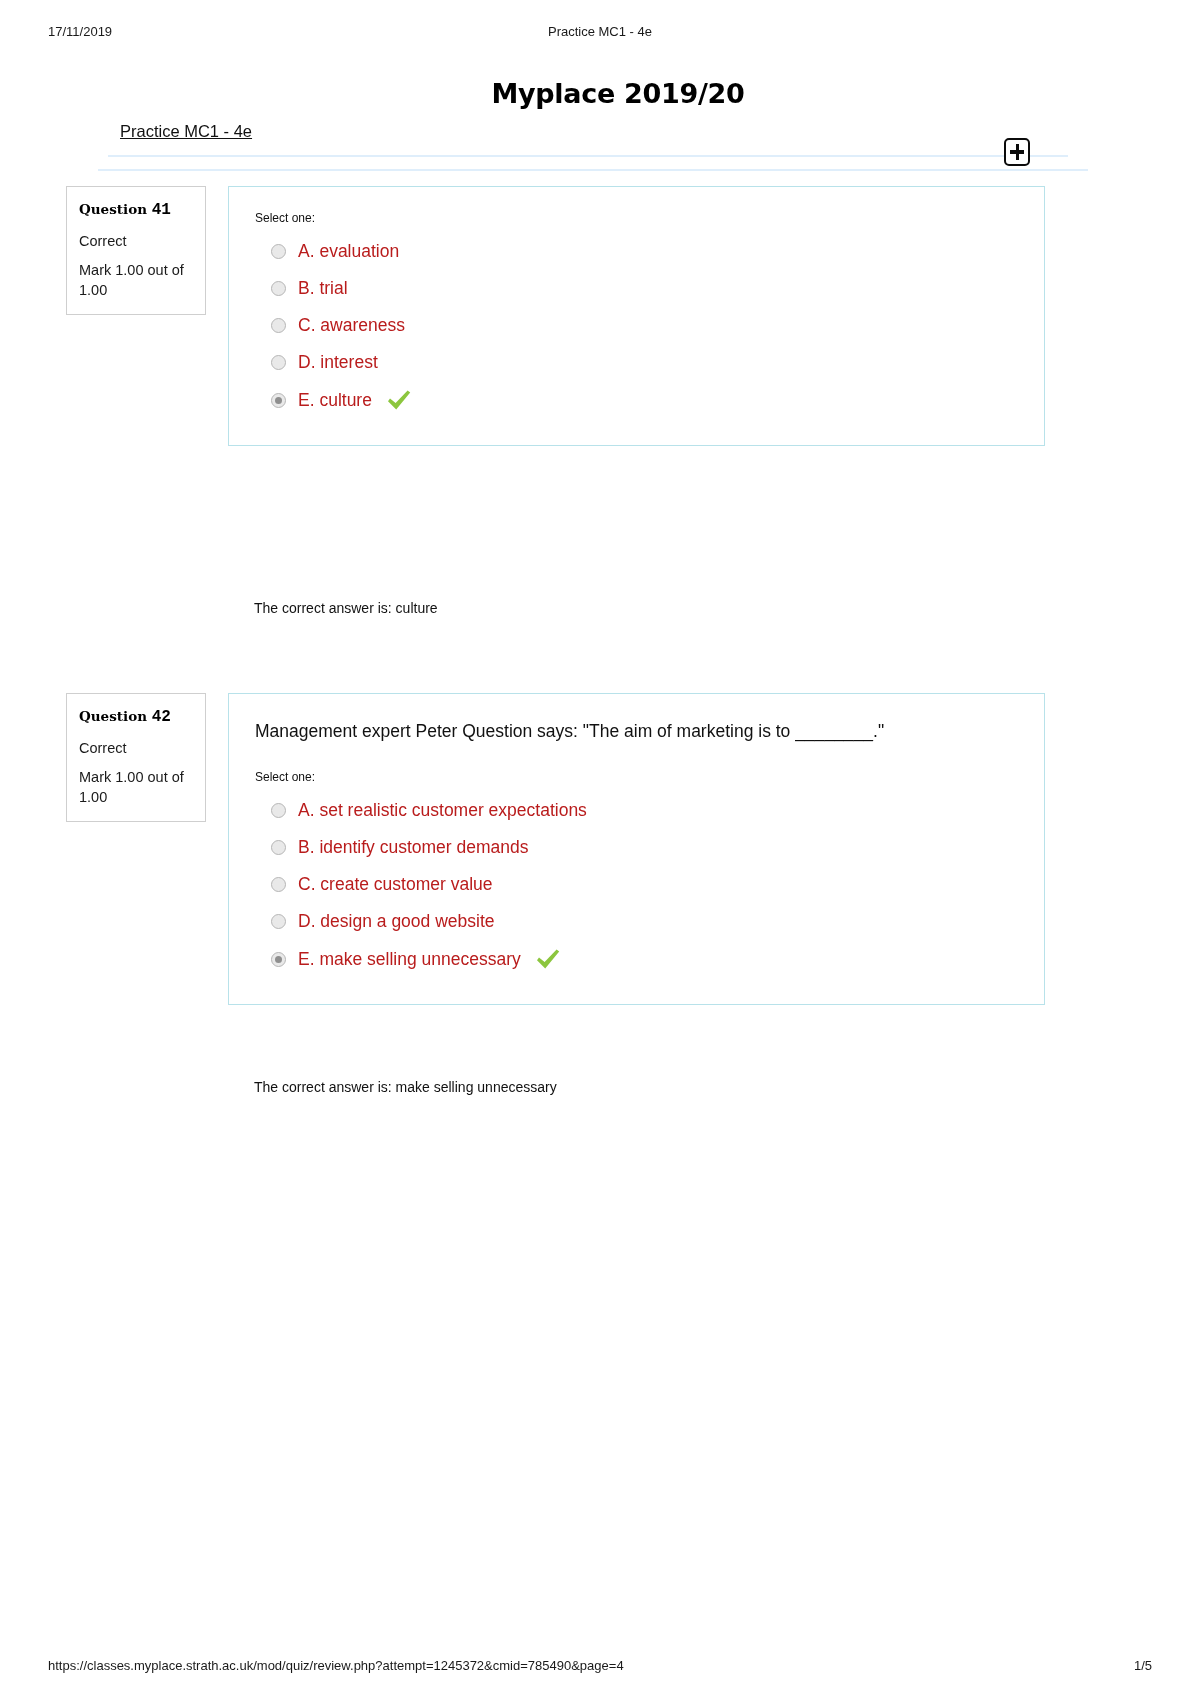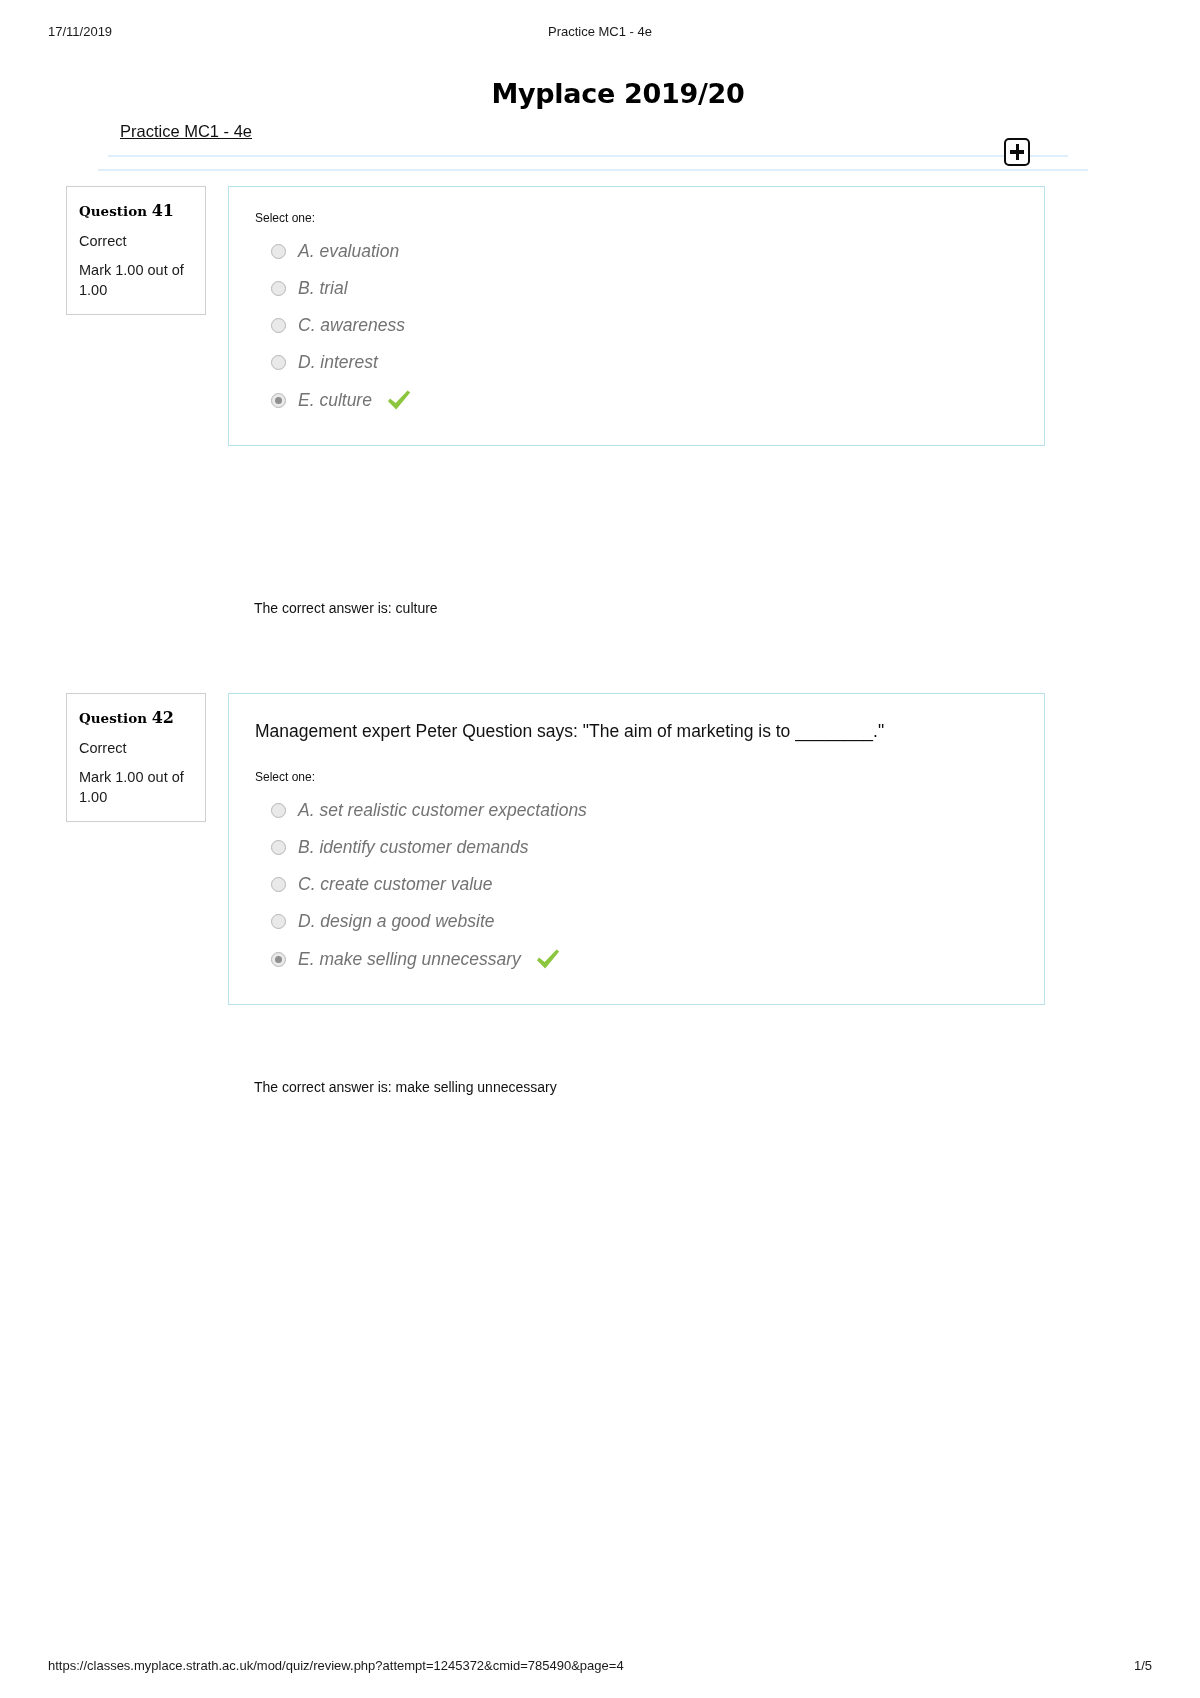--- a/index.html
+++ b/index.html
@@ -142,20 +142,21 @@
   .qinfo .qnum {
     font-family: "DejaVu Serif", serif;
     font-weight: bold;
     font-size: 13.5px;
     color: #000;
     margin-bottom: 9px;
     white-space: nowrap;
   }
   .qinfo .qnum .n {
     font-size: 16px;
+    font-family: Liberation Mono, monospace;
   }
   .qinfo .qstate {
     margin-bottom: 9px;
   }
   .qinfo .qgrade {
     line-height: 1.35;
   }
 
   .qbody {
     position: absolute;
@@ -183,24 +184,23 @@
   .answers {
     margin: 0;
     padding: 0;
     list-style: none;
   }
   .answer {
     display: flex;
     align-items: center;
     font-size: 17.5px;
     line-height: 1.2;
-    color: #737373;
+    color: #b91c1c;
     padding: 8px 0 8px 16px;
     white-space: nowrap;
-    font-style: italic;
   }
   .radio {
     width: 15px;
     height: 15px;
     border-radius: 50%;
     border: 1px solid #b6b6b6;
     background: #e9e9e9;
     box-sizing: border-box;
     margin-right: 12px;
     flex: 0 0 auto;

